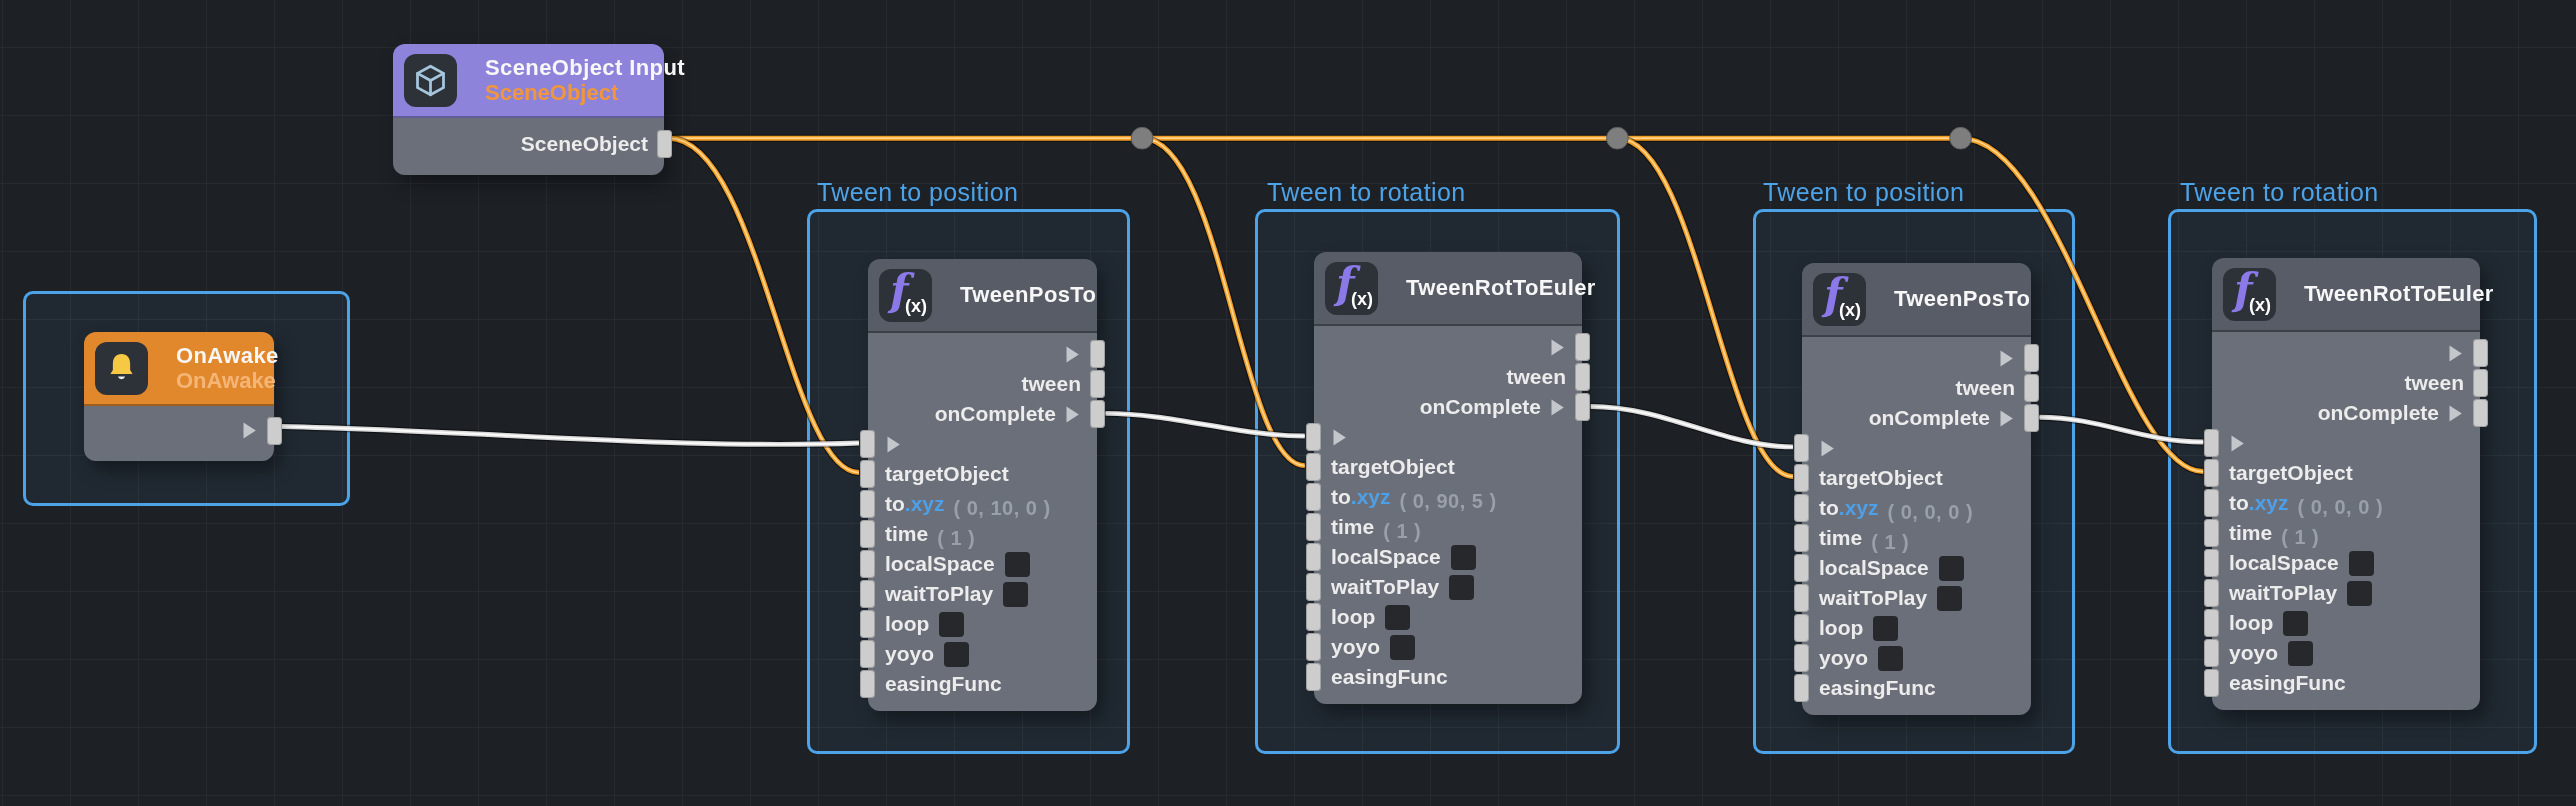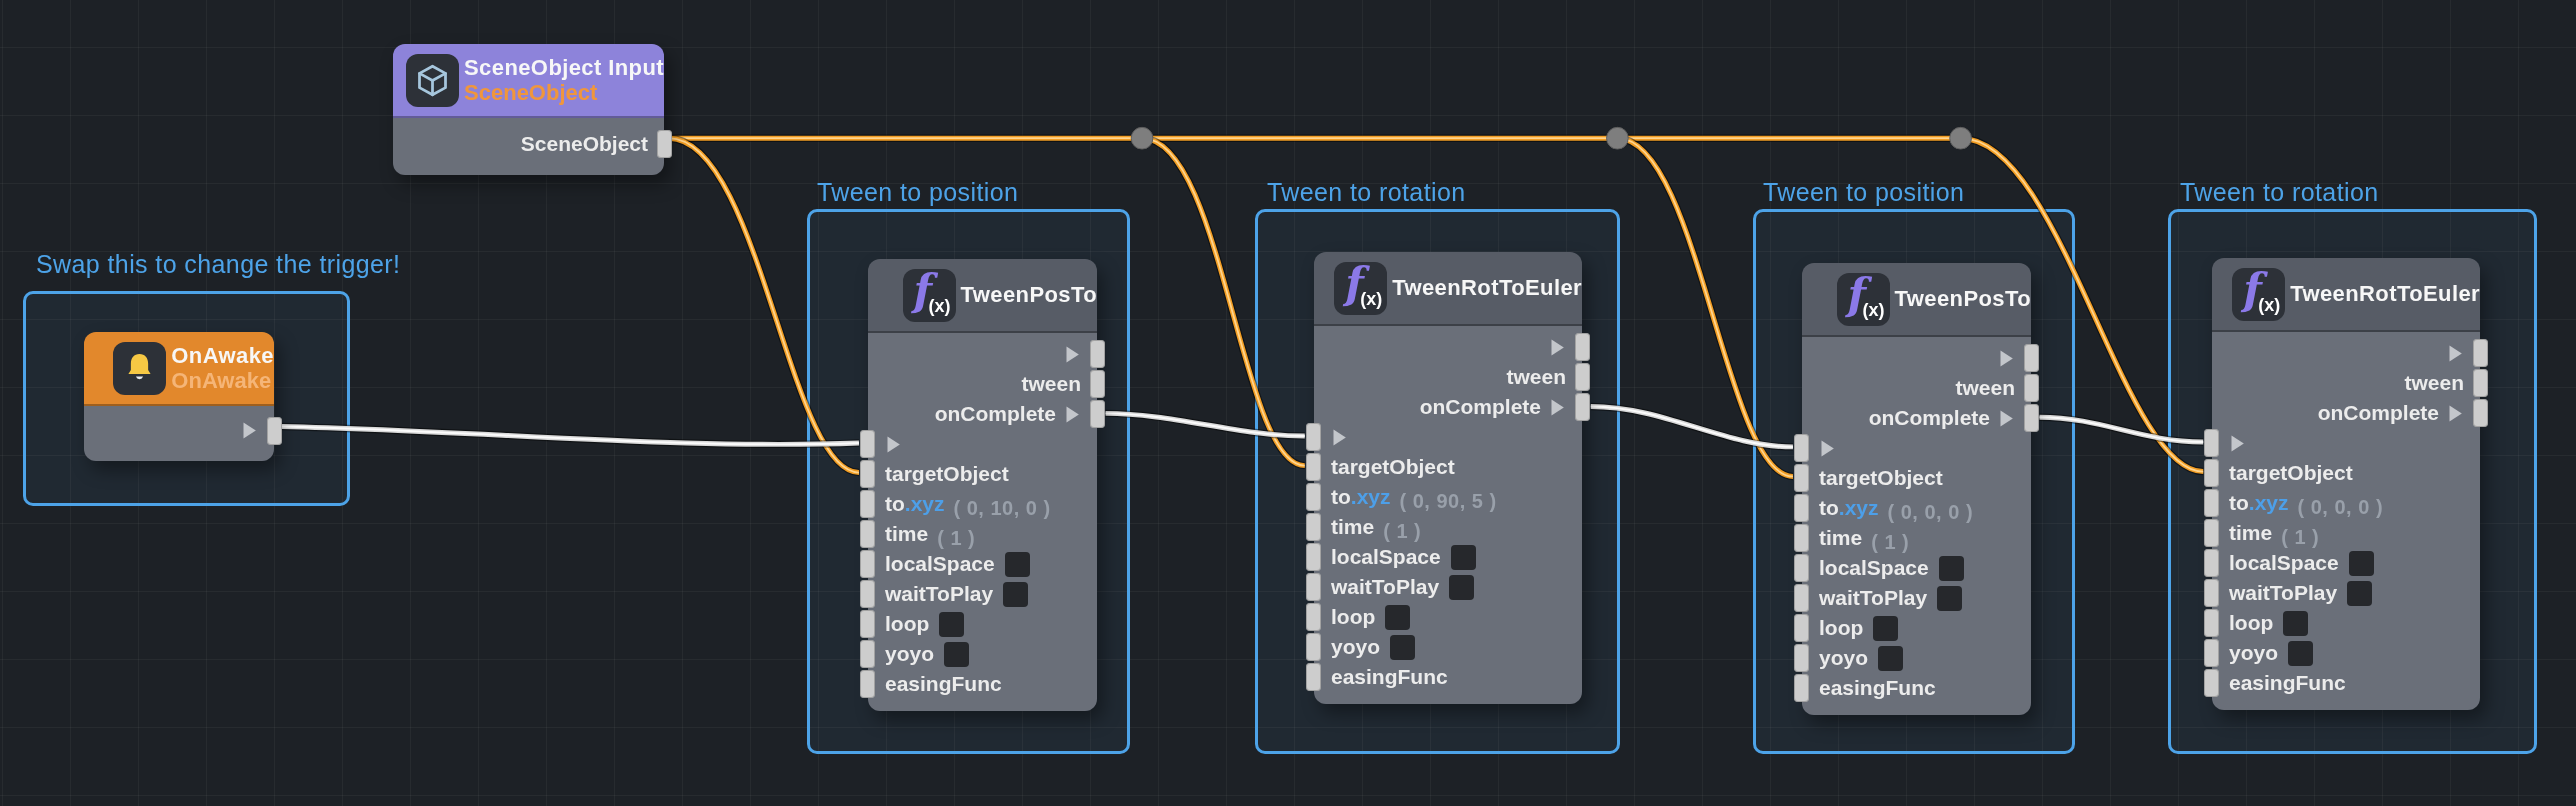--- a/index.html
+++ b/index.html
@@ -34,22 +34,22 @@
   .wire-white-core{fill:none;stroke:#ffffff;stroke-width:2;opacity:.9;}
   .reroute-dot{fill:#7e7e7e;stroke:#5c5c5c;stroke-width:1;}
   
   .node{
     position:absolute;z-index:10;border-radius:12px;
     box-shadow:6px 9px 18px rgba(0,0,0,0.38);
   }
   .node-header{
     height:72px;border-bottom:2px solid rgba(0,0,0,0.3);
     border-radius:12px 12px 0 0;
-    display:flex;align-items:center;gap:5px;
-    padding:0 0 0 11px;box-sizing:content-box;justify-content:flex-end;
+    display:flex;align-items:center;gap:28px;
+    padding:0 0 0 11px;box-sizing:content-box;
   }
   .tween-node .node-header{background:#575c66;}
   .node-body{background:#6a6f79;border-radius:0 0 12px 12px;padding:6px 0 12px;}
   .icon-box{
     width:53px;height:53px;flex:0 0 auto;background:#2d3138;
     border-radius:12px;position:relative;
   }
   .node-title{font-size:22px;font-weight:700;color:#f7f7f7;letter-spacing:0.4px;white-space:nowrap;}
   .hdr-col{display:flex;flex-direction:column;line-height:1.15;}
   .node-sub{font-size:22px;font-weight:700;white-space:nowrap;}
@@ -78,21 +78,20 @@
   #scene-object-node .node-sub{color:#f0963c;}
   
   #on-awake-node .node-header{background:#e2882c;}
   #on-awake-node .node-sub{color:#f5b577;}
 </style>
 </head>
 <body>
 
 <div id="canvas">
 
-  <div class="comment-label" style="left:36px;top:250px;">Swap this to change the trigger!</div>
   <div class="comment-box" style="left:23px;top:291px;width:327px;height:215px;"></div>
 
   <svg id="wires" width="2576" height="807" viewBox="0 0 2612 818">
     <defs>
       <path id="wt" d="M678 140 H1988"></path>
       <path id="wa" d="M678 140 C770 140 800 479 871 479"></path>
       <path id="wb" d="M1158 140 C1240 140 1258 472 1323 472"></path>
       <path id="wc" d="M1640 140 C1722 140 1750 483 1818 483"></path>
       <path id="wd" d="M1988 140 C2090 140 2152 478 2234 478"></path>
       <path id="w0" d="M276 432 C480 436 690 456 871 449"></path>

